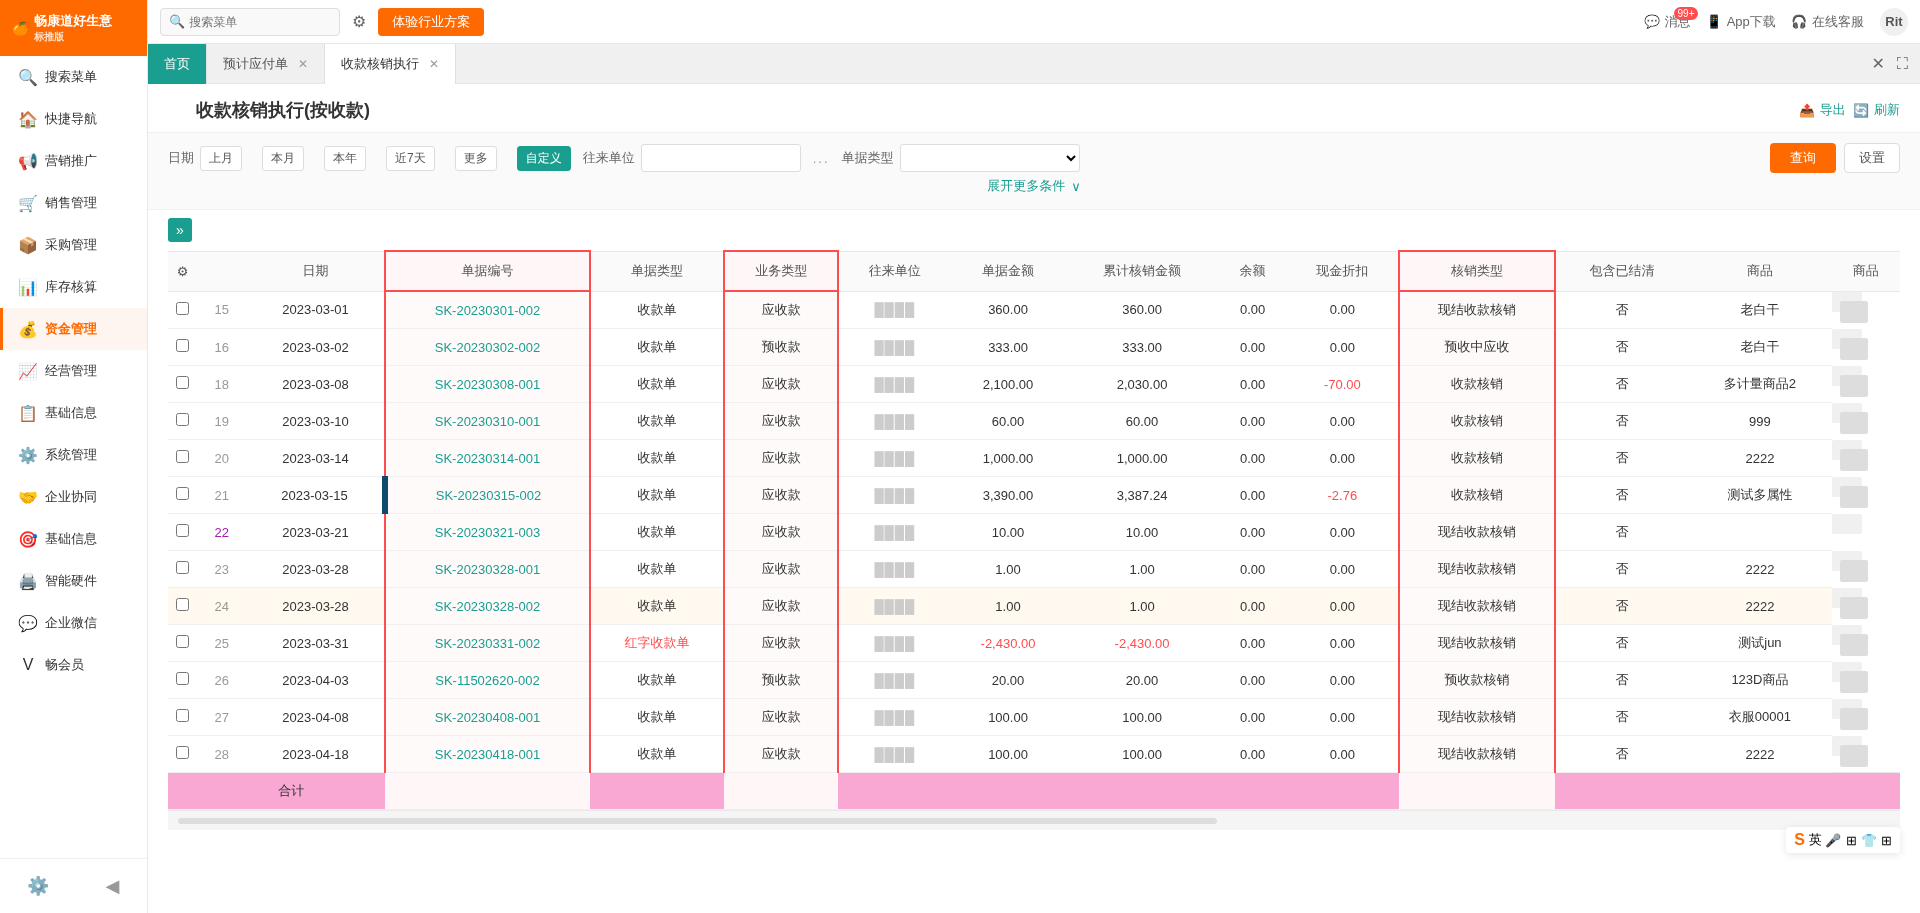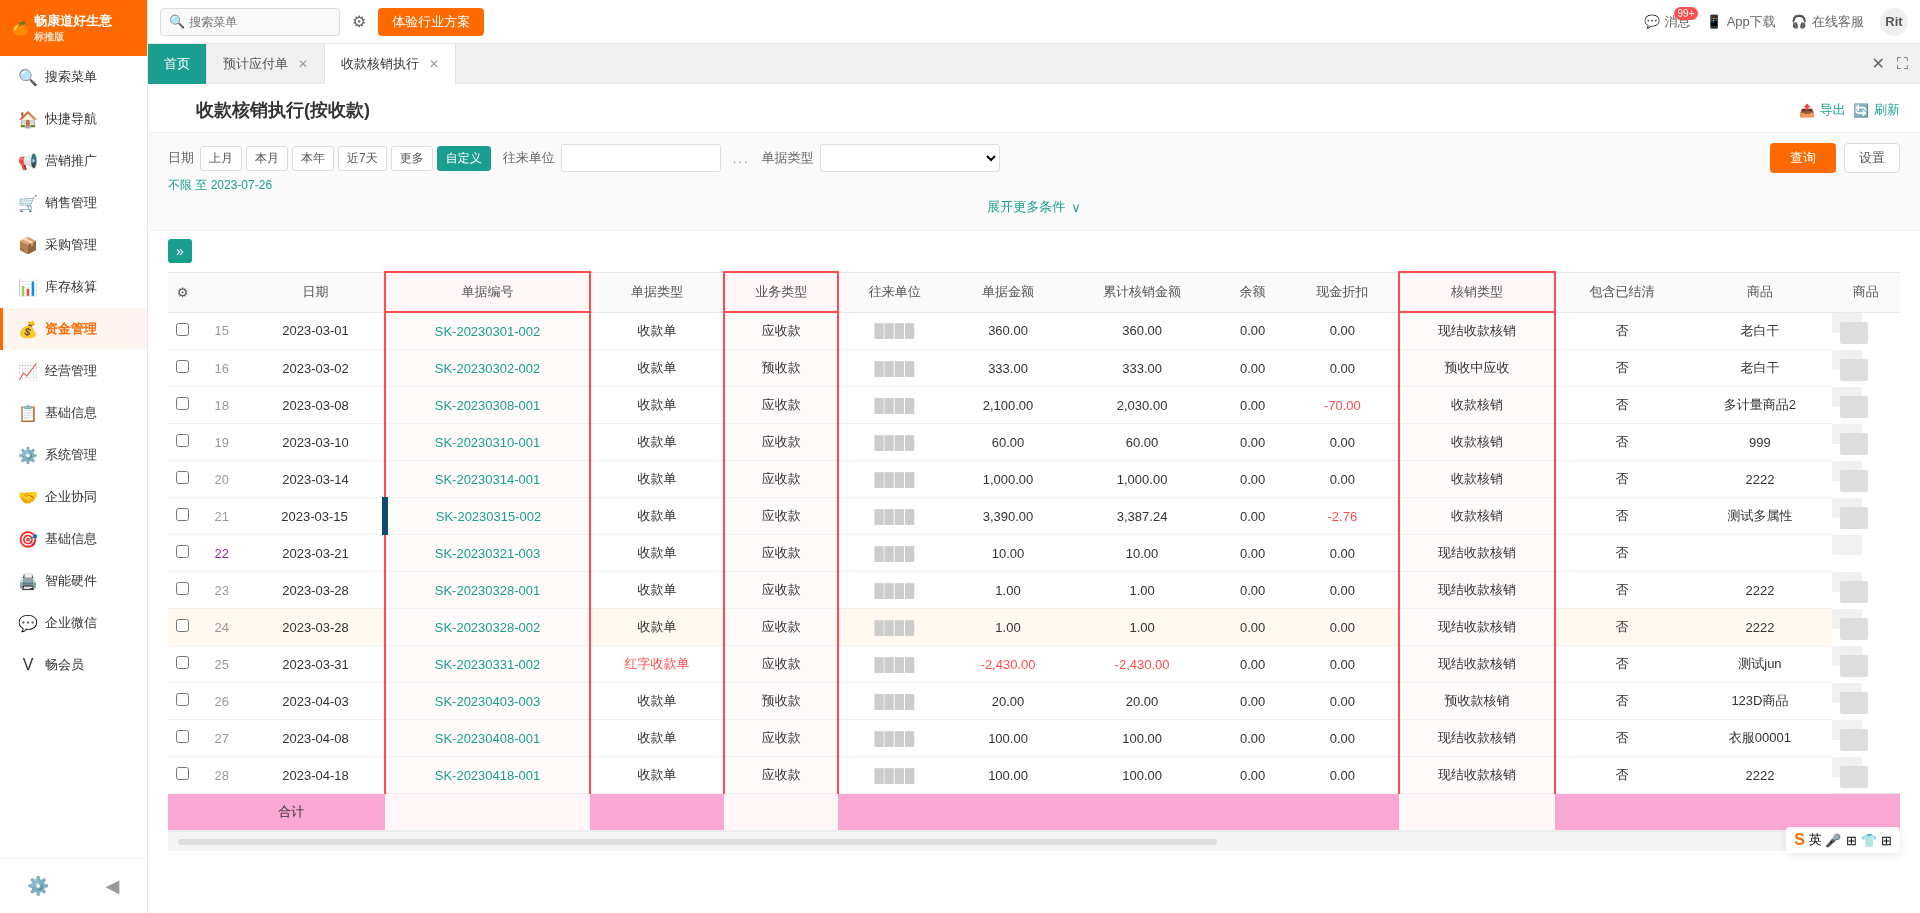--- a/index.html
+++ b/index.html
@@ -45,21 +45,21 @@
     .page-header { padding: 14px 20px 10px; display: flex; align-items: center; justify-content: space-between; border-bottom: 1px solid #f0f0f0; }
     .page-title { font-size: 18px; font-weight: bold; color: #333; padding-left: 28px; }
     .page-header-actions { display: flex; gap: 8px; }
     .header-action-btn { display: flex; align-items: center; gap: 4px; color: #1a9e8f; cursor: pointer; font-size: 13px; }
 
     
     .filter-bar { padding: 10px 20px; background: #fafafa; border-bottom: 1px solid #f0f0f0; }
     .filter-row { display: flex; align-items: center; gap: 12px; flex-wrap: wrap; }
     .filter-item { display: flex; align-items: center; gap: 6px; }
     .filter-label { color: #666; font-size: 13px; white-space: nowrap; }
-    .filter-date-btns { display: flex; gap: 4px; align-items: center; }
+    .filter-date-btns { display: flex; gap: 20px; align-items: center; }
     .filter-date-btn { padding: 3px 8px; border: 1px solid #ddd; border-radius: 3px; cursor: pointer; font-size: 12px; color: #555; background: #fff; }
     .filter-date-btn.custom { background: #1a9e8f; color: #fff; border-color: #1a9e8f; }
     .filter-input { height: 28px; border: 1px solid #ddd; border-radius: 3px; padding: 0 8px; font-size: 12px; outline: none; }
     .filter-select { height: 28px; border: 1px solid #ddd; border-radius: 3px; padding: 0 8px; font-size: 12px; outline: none; background: #fff; }
     .filter-dots { color: #999; cursor: pointer; letter-spacing: 2px; }
     .filter-query-btn { background: #ff6a00; color: #fff; border: none; border-radius: 4px; padding: 6px 20px; cursor: pointer; font-size: 13px; }
     .filter-setting-btn { background: #fff; color: #555; border: 1px solid #ddd; border-radius: 4px; padding: 5px 14px; cursor: pointer; font-size: 13px; }
     .filter-expand { display: flex; align-items: center; gap: 4px; color: #1a9e8f; cursor: pointer; font-size: 12px; justify-content: center; padding: 4px 0; }
     .filter-expand-row { text-align: center; }
     .filter-chevron { display: inline-block; margin-left: 2px; }
@@ -255,21 +255,20 @@
             <span class="filter-label">单据类型</span>
             <select class="filter-select" style="width:180px;">
               <option></option>
             </select>
           </div>
           <div style="margin-left:auto;display:flex;gap:8px;">
             <button class="filter-query-btn">查询</button>
             <button class="filter-setting-btn">设置</button>
           </div>
         </div>
-        <div style="color:#1a9e8f;font-size:12px;padding-top:4px;">不限 至 2023-07-26</div>
         <div class="filter-expand-row">
           <div class="filter-expand">
             <span>展开更多条件</span>
             <span class="filter-chevron">∨</span>
           </div>
         </div>
       </div>
 
       <div class="table-toolbar">
         <button class="toolbar-expand-btn">»</button>
@@ -464,21 +463,21 @@
                 <td>0.00</td>
                 <td style="background:rgba(255,0,0,0.02);border-left:2px solid #ff4d4f;border-right:2px solid #ff4d4f;">现结收款核销</td>
                 <td>否</td>
                 <td>测试jun</td>
                 <td style="background:#f0f0f0;width:30px;height:20px;display:inline-block;border-radius:2px;"><span style="background:#ddd;display:inline-block;width:28px;height:22px;border-radius:2px;vertical-align:middle;"></span></td>
               </tr>
               <tr>
                 <td><input type="checkbox" style="cursor: pointer;"></td>
                 <td style="color:#999;">26</td>
                 <td>2023-04-03</td>
-                <td style="background:rgba(255,0,0,0.02);border-left:2px solid #ff4d4f;border-right:2px solid #ff4d4f;"><a class="table-link">SK-20230403-003</a></td>
+                <td style="background:rgba(255,0,0,0.02);border-left:2px solid #ff4d4f;border-right:2px solid #ff4d4f;"><a class="table-link">SK-11502620-002</a></td>
                 <td>收款单</td>
                 <td style="background:rgba(255,0,0,0.02);border-left:2px solid #ff4d4f;border-right:2px solid #ff4d4f;">预收款</td>
                 <td style="color:#ccc;letter-spacing:1px;">████</td>
                 <td>20.00</td>
                 <td>20.00</td>
                 <td>0.00</td>
                 <td>0.00</td>
                 <td style="background:rgba(255,0,0,0.02);border-left:2px solid #ff4d4f;border-right:2px solid #ff4d4f;">预收款核销</td>
                 <td>否</td>
                 <td>123D商品</td>

